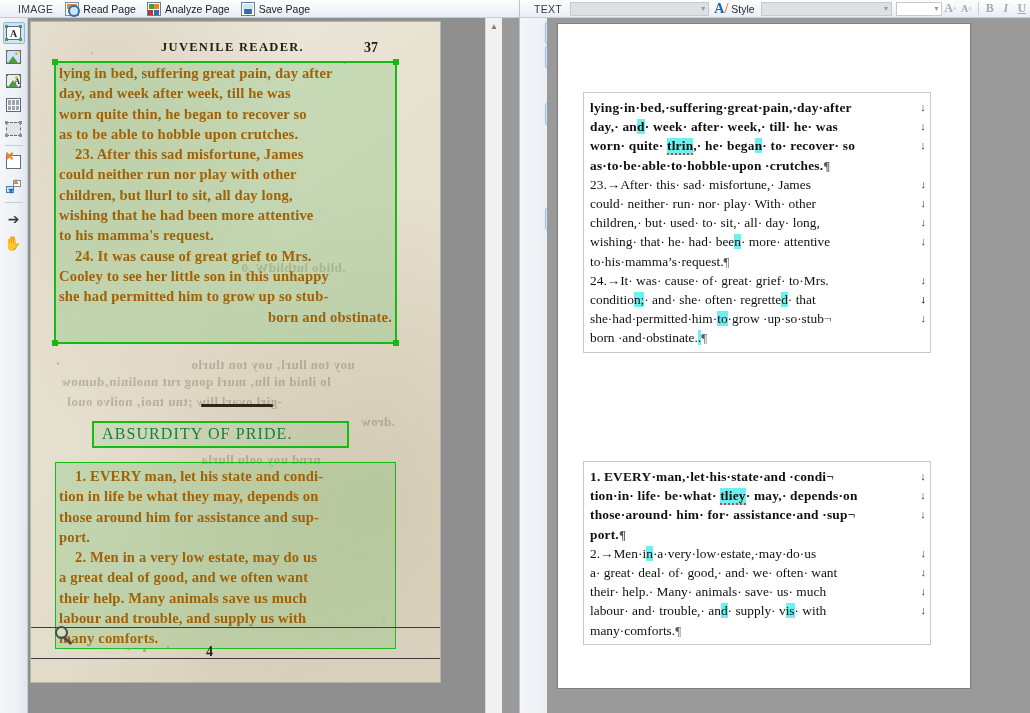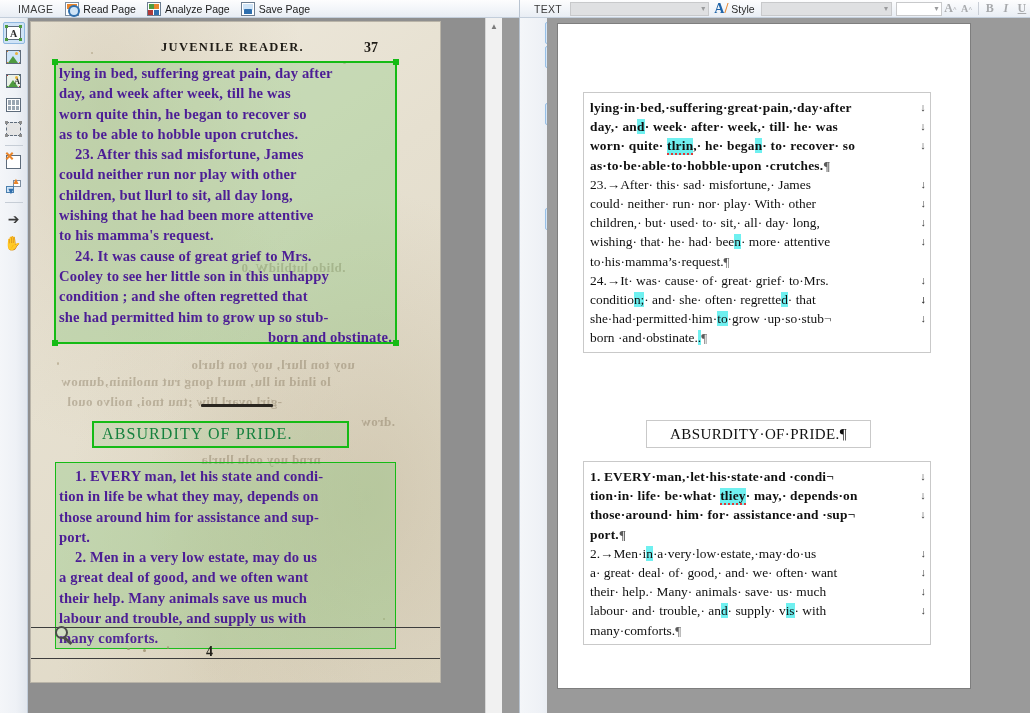--- a/index.html
+++ b/index.html
@@ -189,21 +189,21 @@
   }
   .scan-head .hcap {
     position:absolute; left:130px; font-size:12.5px; font-weight:700; letter-spacing:1.3px;
   }
   .scan-head .hnum {
     position:absolute; left:333px; font-size:14px; font-weight:700;
   }
 
   .scan-body {
     position:absolute; font-family:"Liberation Serif", serif;
-    color:#4c1d95; font-size:14.6px; line-height:20.3px; font-weight:600;
+    color:#a16207; font-size:14.6px; line-height:20.3px; font-weight:600;
     text-align:justify; letter-spacing:.15px;
   }
   .greenblock {
     position:absolute;
     background: rgba(118,196,108,.30);
     outline: 2px solid #15bb15;
     outline-offset: -1px;
   }
   .greenblock .hdl {
     position:absolute; width:6px; height:6px; background:#15bb15;
@@ -462,21 +462,20 @@
           <div>day, and week after week, till he was</div>
           <div>worn quite thin, he began to recover so</div>
           <div>as to be able to hobble upon crutches.</div>
           <div style="text-indent:16px">23. After this sad misfortune, James</div>
           <div>could neither run nor play with other</div>
           <div>children, but llurl to sit, all day long,</div>
           <div>wishing that he had been more attentive</div>
           <div style="text-align:left">to his mamma's request.</div>
           <div style="text-indent:16px">24. It was cause of great grief to Mrs.</div>
           <div>Cooley to see her little son in this unhappy</div>
-          <div>condition ; and she often regretted that</div>
           <div>she had permitted him to grow up so stub-</div>
           <div style="text-align:right">born and obstinate.</div>
         </div>
 
         <div class="greenhead" style="left:62px; top:400px; width:255px; height:25px;"></div>
         <div class="scan-title" style="left:71px; top:403px;">ABSURDITY OF PRIDE.</div>
 
         <div class="greenblock" style="left:24px; top:440px; width:341px; height:187px; outline-width:1.5px;"></div>
         <div class="scan-body" style="left:28px; top:444px; width:333px;">
           <div style="text-indent:16px">1. EVERY man, let his state and condi-</div>
@@ -561,23 +560,20 @@
         <div class="txtline"><span>children,· but· used· to· sit,· all· day· long,</span><span class="eol">↓</span></div>
         <div class="txtline"><span>wishing· that· he· had· bee</span><span class="hl">n</span><span>· more· attentive</span><span class="eol">↓</span></div>
         <div class="txtline"><span>to·his·mamma’s·request.</span><span class="pil">¶</span></div>
         <div class="txtline"><span>    24.→It· was· cause· of· great· grief· to·Mrs.</span><span class="eol">↓</span></div>
         <div class="txtline"><span class="eol">↓</span></div>
         <div class="txtline"><span>conditio</span><span class="hl">n;</span><span>· and· she· often· regrette</span><span class="hl">d</span><span>· that</span><span class="eol">↓</span></div>
         <div class="txtline"><span>she·had·permitted·him·</span><span class="hl">to</span><span>·grow ·up·so·stub</span><span class="hyph">¬</span><span class="eol">↓</span></div>
         <div class="txtline"><span>born ·and·obstinate.</span><span class="hl">.</span><span class="pil">¶</span></div>
       </div>
 
-      <div class="titleblock" style="left:88px; top:396px; width:225px; height:28px;">
-        <span>ABSURDITY·OF·PRIDE.¶</span>
-      </div>
 
       <div class="txtblock" style="left:25px; top:437px; width:348px;">
         <div class="txtline b sp"><span>    1.  EVERY·man,·let·his·state·and ·condi</span><span class="hyph">¬</span><span class="eol">↓</span></div>
         <div class="txtline b sp"><span>tion·in· life· be·what· </span><span class="hl sq-under">tliey</span><span>· may,· depends·on</span><span class="eol">↓</span></div>
         <div class="txtline b sp"><span>those·around· him· for· assistance·and ·sup</span><span class="hyph">¬</span><span class="eol">↓</span></div>
         <div class="txtline b sp"><span>port.</span><span class="pil">¶</span></div>
         <div class="txtline"><span>    2.→Men·i</span><span class="hl">n</span><span>·a·very·low·estate,·may·do·us</span><span class="eol">↓</span></div>
         <div class="txtline"><span>a· great· deal· of· good,· and· we· often· want</span><span class="eol">↓</span></div>
         <div class="txtline"><span>their· help.· Many· animals· save· us· much</span><span class="eol">↓</span></div>
         <div class="txtline"><span>labour· and· trouble,· an</span><span class="hl">d</span><span>· supply· v</span><span class="hl">is</span><span>· with</span><span class="eol">↓</span></div>

